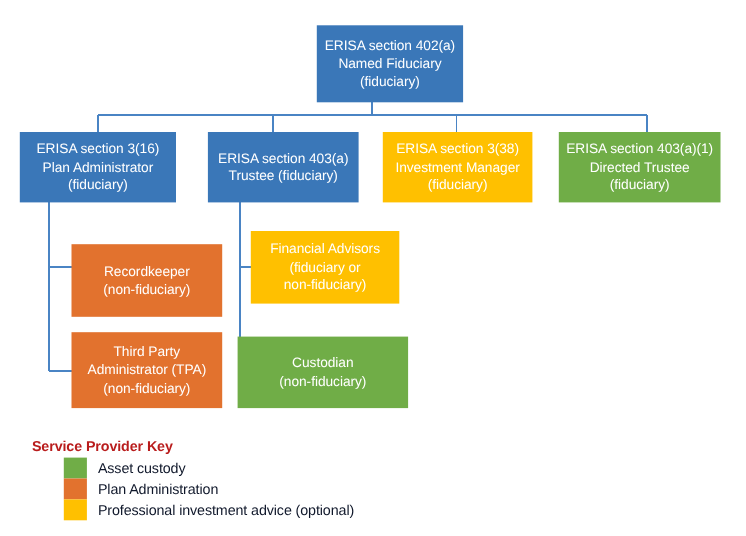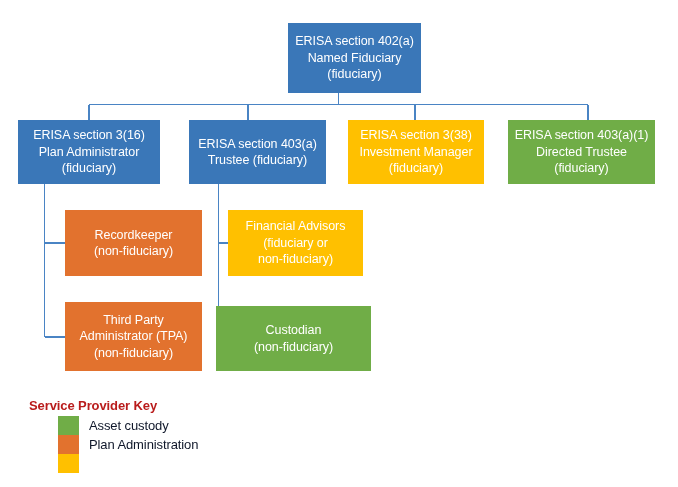--- a/index.html
+++ b/index.html
@@ -128,21 +128,21 @@
 Trustee (fiduciary)</div>
 
   <div class="node fill-yellow" style="left:348px; top:120px; width:136px; height:64px;text-align:center;">ERISA section 3(38)
 Investment Manager
 (fiduciary)</div>
 
   <div class="node fill-green" style="left:508px; top:120px; width:147px; height:64px;">ERISA section 403(a)(1)
 Directed Trustee
 (fiduciary)</div>
 
-  <div class="node fill-orange" style="left:65px; top:210px; width:137px; height:66px;">Recordkeeper
+  <div class="node fill-orange" style="left:65px; top:222px; width:137px; height:66px;">Recordkeeper
 (non-fiduciary)</div>
 
   <div class="node fill-yellow" style="left:228px; top:210px; width:135px; height:66px;">Financial Advisors
 (fiduciary or
 non-fiduciary)</div>
 
   <div class="node fill-orange" style="left:65px; top:302px; width:137px; height:69px;">Third Party
 Administrator (TPA)
 (non-fiduciary)</div>
 
@@ -157,16 +157,17 @@
       <span class="legend-label">Asset custody</span>
     </div>
 
     <div class="legend-row">
       <span class="legend-swatch" style="background:#e2722e;"></span>
       <span class="legend-label">Plan Administration</span>
     </div>
 
     <div class="legend-row">
       <span class="legend-swatch" style="background:#ffc000;"></span>
+      <span class="legend-label">Professional investment advice (optional)</span>
     </div>
   </div>
 
 </div>
 
 </body></html>

